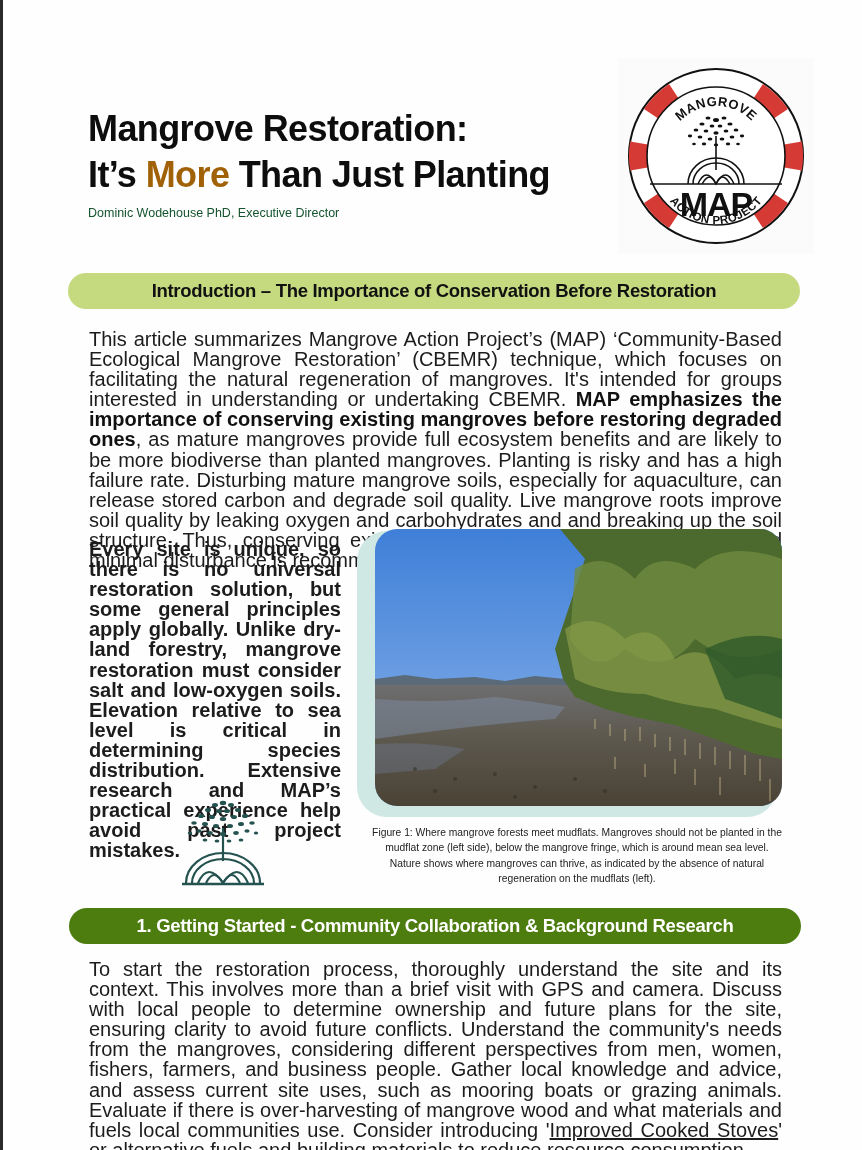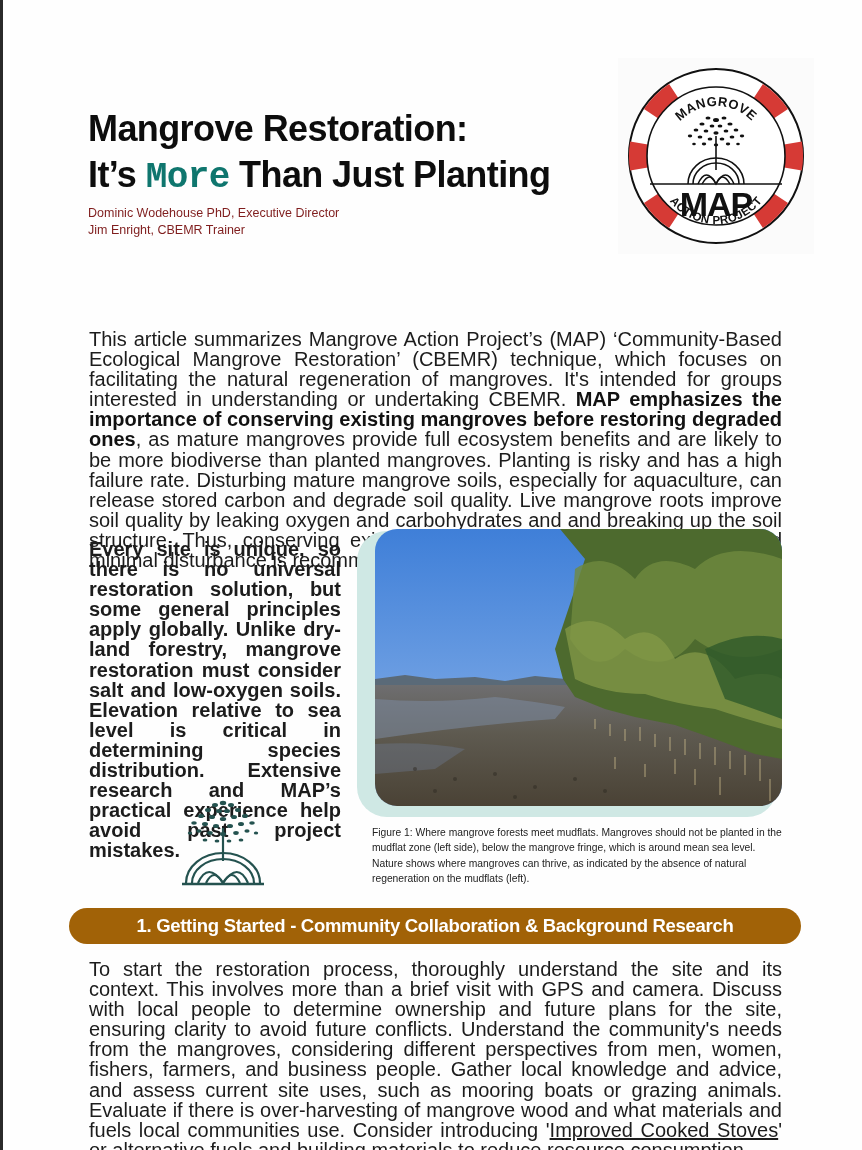--- a/index.html
+++ b/index.html
@@ -16,44 +16,44 @@
     }
     .page { position: absolute; left: 0; top: 0; width: 862px; height: 1029px; margin-top: 28px; }
 
     
     .title {
       position: absolute; left: 88px; top: 78px;
       font-family: "Liberation Sans", sans-serif;
       font-weight: bold; font-size: 36px; line-height: 46px;
       color: #0d0d0d; letter-spacing: -0.6px;
     }
-    .title .accent { color: #0f766e; font-family: Liberation Mono, monospace; }
+    .title .accent { color: #a16207; }
     .authors {
       position: absolute; left: 88px; top: 177px;
-      font-size: 12.5px; line-height: 17px; color: #7f1d1d;
+      font-size: 12.5px; line-height: 17px; color: #14532d;
     }
     .logo-box {
       position: absolute; left: 618px; top: 30px; width: 196px; height: 196px;
       background: #fbfbfb;
     }
     .logo-box svg { width: 196px; height: 196px; display: block; }
 
     
     .pill {
       position: absolute; height: 36px; border-radius: 18px;
       display: flex; align-items: center; justify-content: center;
       font-weight: bold; font-size: 18.5px; letter-spacing: -0.3px;
     }
     .pill-intro {
       left: 68px; top: 245px; width: 732px;
       background: #c5d97f; color: #111;
     }
     .pill-s1 {
       left: 69px; top: 880px; width: 732px;
-      background: #a16207; color: #ffffff;
+      background: #4d7c0f; color: #ffffff;
     }
 
     
     .para {
       position: absolute; font-size: 20px; line-height: 20.1px;
       text-align: justify; color: #1c1c1c;
     }
     .para-1 { left: 89px; top: 301px; width: 693px; }
     .para-2 { left: 89px; top: 511px; width: 252px; text-align: justify; font-weight: bold; }
     .para-3 { left: 89px; top: 931px; width: 693px; }
@@ -65,42 +65,41 @@
       position: absolute; left: 357px; top: 503px; width: 420px; height: 286px;
       background: #cfe8e4; border-radius: 30px;
     }
     .photo {
       position: absolute; left: 375px; top: 501px; width: 407px; height: 277px;
       border-radius: 22px; overflow: hidden;
     }
     .photo svg { width: 100%; height: 100%; display: block; }
     .caption {
       position: absolute; left: 372px; top: 797px; width: 410px;
-      font-size: 10.3px; line-height: 15.4px; color: #222;
+      font-size: 10.3px; line-height: 15.4px; text-align: center; color: #222;
     }
     .tree-icon {
       position: absolute; left: 178px; top: 765px; width: 90px; height: 95px;
     }
     .tree-icon svg { width: 100%; height: 100%; display: block; }
   </style>
 </head>
 <body>
 
 <div class="left-strip"></div>
 
 <div class="page">
 
   <h1 class="title">
     <span>Mangrove Restoration:</span><br>
     <span>It’s </span><span class="accent">More</span><span> Than Just Planting</span>
   </h1>
 
   <div class="authors">
     <div>Dominic Wodehouse PhD, Executive Director</div>
-    <div>Jim Enright, CBEMR Trainer</div>
   </div>
 
   <div class="logo-box">
     <svg viewBox="0 0 196 196">
       <defs>
         <path id="arcTop" d="M 48 98 A 50 50 0 0 1 148 98"></path>
         <path id="arcBot" d="M 40 108 A 58 58 0 0 0 156 108"></path>
       </defs>
       <circle cx="98" cy="98" r="87" fill="#ffffff" stroke="#111" stroke-width="2"></circle>
 
@@ -152,20 +151,23 @@
         <path d="M 98 126 Q 104 112 112 126"></path>
       </g>
       <line x1="32" y1="126" x2="164" y2="126" stroke="#111" stroke-width="1.6"></line>
       <text x="98" y="158" text-anchor="middle" font-family="Liberation Sans, sans-serif" font-weight="bold" font-size="34" fill="#111" letter-spacing="-1">MAP</text>
       <text font-family="Liberation Sans, sans-serif" font-weight="bold" font-size="11.5" fill="#111" letter-spacing="0.4">
         <textPath href="#arcBot" startOffset="50%" text-anchor="middle">ACTION PROJECT</textPath>
       </text>
     </svg>
   </div>
 
+  <div class="pill pill-intro">
+    <span>Introduction – The Importance of Conservation Before Restoration</span>
+  </div>
 
   <p class="para para-1"><span>This article summarizes Mangrove Action Project’s (MAP) ‘Community-Based Ecological Mangrove Restoration’ (CBEMR) technique, which focuses on facilitating the natural regeneration of mangroves. It's intended for groups interested in understanding or undertaking CBEMR. </span><b>MAP emphasizes the importance of conserving existing mangroves before restoring degraded ones</b><span>, as mature mangroves provide full ecosystem benefits and are likely to be more biodiverse than planted mangroves. Planting is risky and has a high failure rate. Disturbing mature mangrove soils, especially for aquaculture, can release stored carbon and degrade soil quality. Live mangrove roots improve soil quality by leaking oxygen and carbohydrates and and breaking up the soil structure. Thus, conserving existing mangroves with proper hydrology and minimal disturbance is recommended over restoration.</span></p>
 
   <p class="para para-2">Every site is unique, so there is no universal restoration solution, but some general principles apply globally. Unlike dry-land forestry, mangrove restoration must consider salt and low-oxygen soils. Elevation relative to sea level is critical in determining species distribution. Extensive research and MAP’s practical experience help avoid past project mistakes.</p>
 
   <div class="photo-bg"></div>
   <div class="photo">
     <svg viewBox="0 0 407 277" preserveAspectRatio="none">
       <defs>
         <linearGradient id="sky" x1="0" y1="0" x2="0" y2="1">

